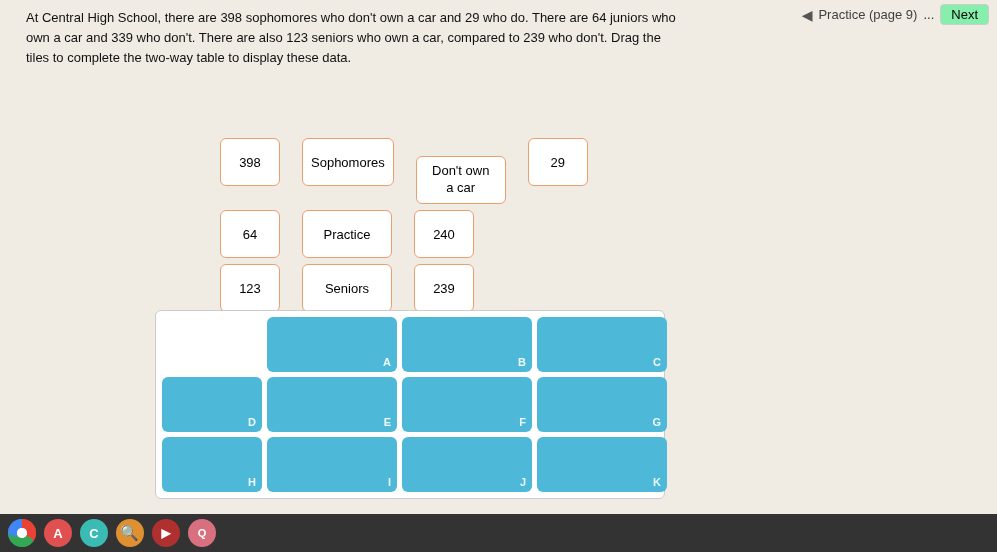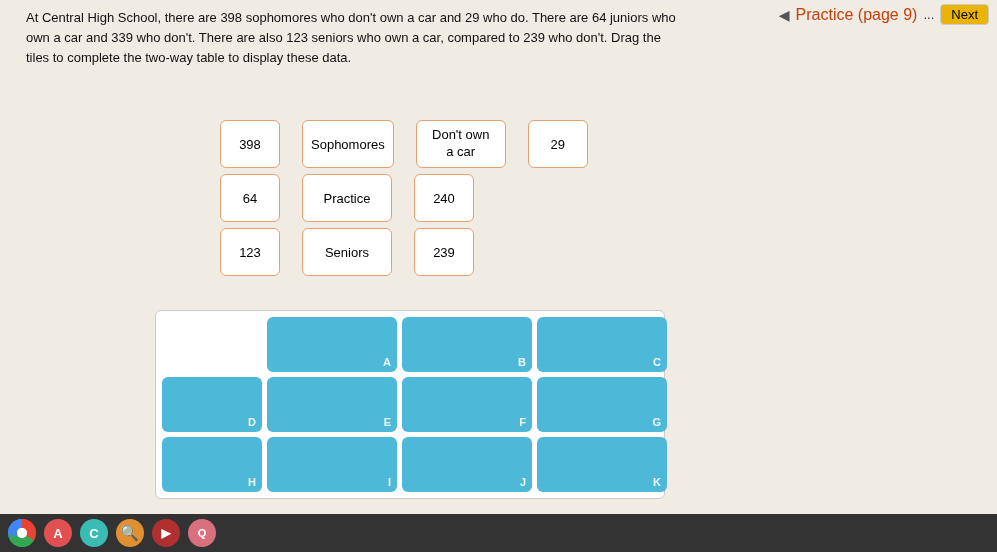--- a/index.html
+++ b/index.html
@@ -21,29 +21,29 @@
       display: flex;
       align-items: center;
       padding: 4px 8px;
       gap: 6px;
     }
     .back-arrow {
       font-size: 14px;
       color: #555;
     }
     .practice-label {
-      font-size: 16px;
-      color: #c2410c;
+      font-size: 13px;
+      color: #404040;
     }
     .ellipsis {
       font-size: 13px;
       color: #333;
     }
     .next-btn {
-      background: #eab308;
+      background: #86efac;
       border: 1px solid #ccc;
       border-radius: 4px;
       padding: 2px 10px;
       font-size: 13px;
       cursor: pointer;
     }
 
     
     .problem-text {
       position: absolute;
@@ -221,21 +221,21 @@
   <button class="next-btn">Next</button>
 </div>
 
 <div class="problem-text">At Central High School, there are 398 sophomores who don't own a car and 29 who do. There are 64 juniors who own a car and 339 who don't. There are also 123 seniors who own a car, compared to 239 who don't. Drag the tiles to complete the two-way table to display these data.</div>
 
 <div class="tiles-area">
 
   <div class="tiles-row">
     <div class="tile narrow">398</div>
     <div class="tile wide">Sophomores</div>
-    <div class="tile wide" style="text-align:center; line-height:1.3;">Don't own<br>a car</div>
+    <div class="tile wide" style="text-align:center; line-height:1.3;margin-top:36px;">Don't own<br>a car</div>
     <div class="tile narrow">29</div>
   </div>
 
   <div class="tiles-row">
     <div class="tile narrow">64</div>
     <div class="tile wide">Practice</div>
     <div class="tile narrow">240</div>
   </div>
 
   <div class="tiles-row">

